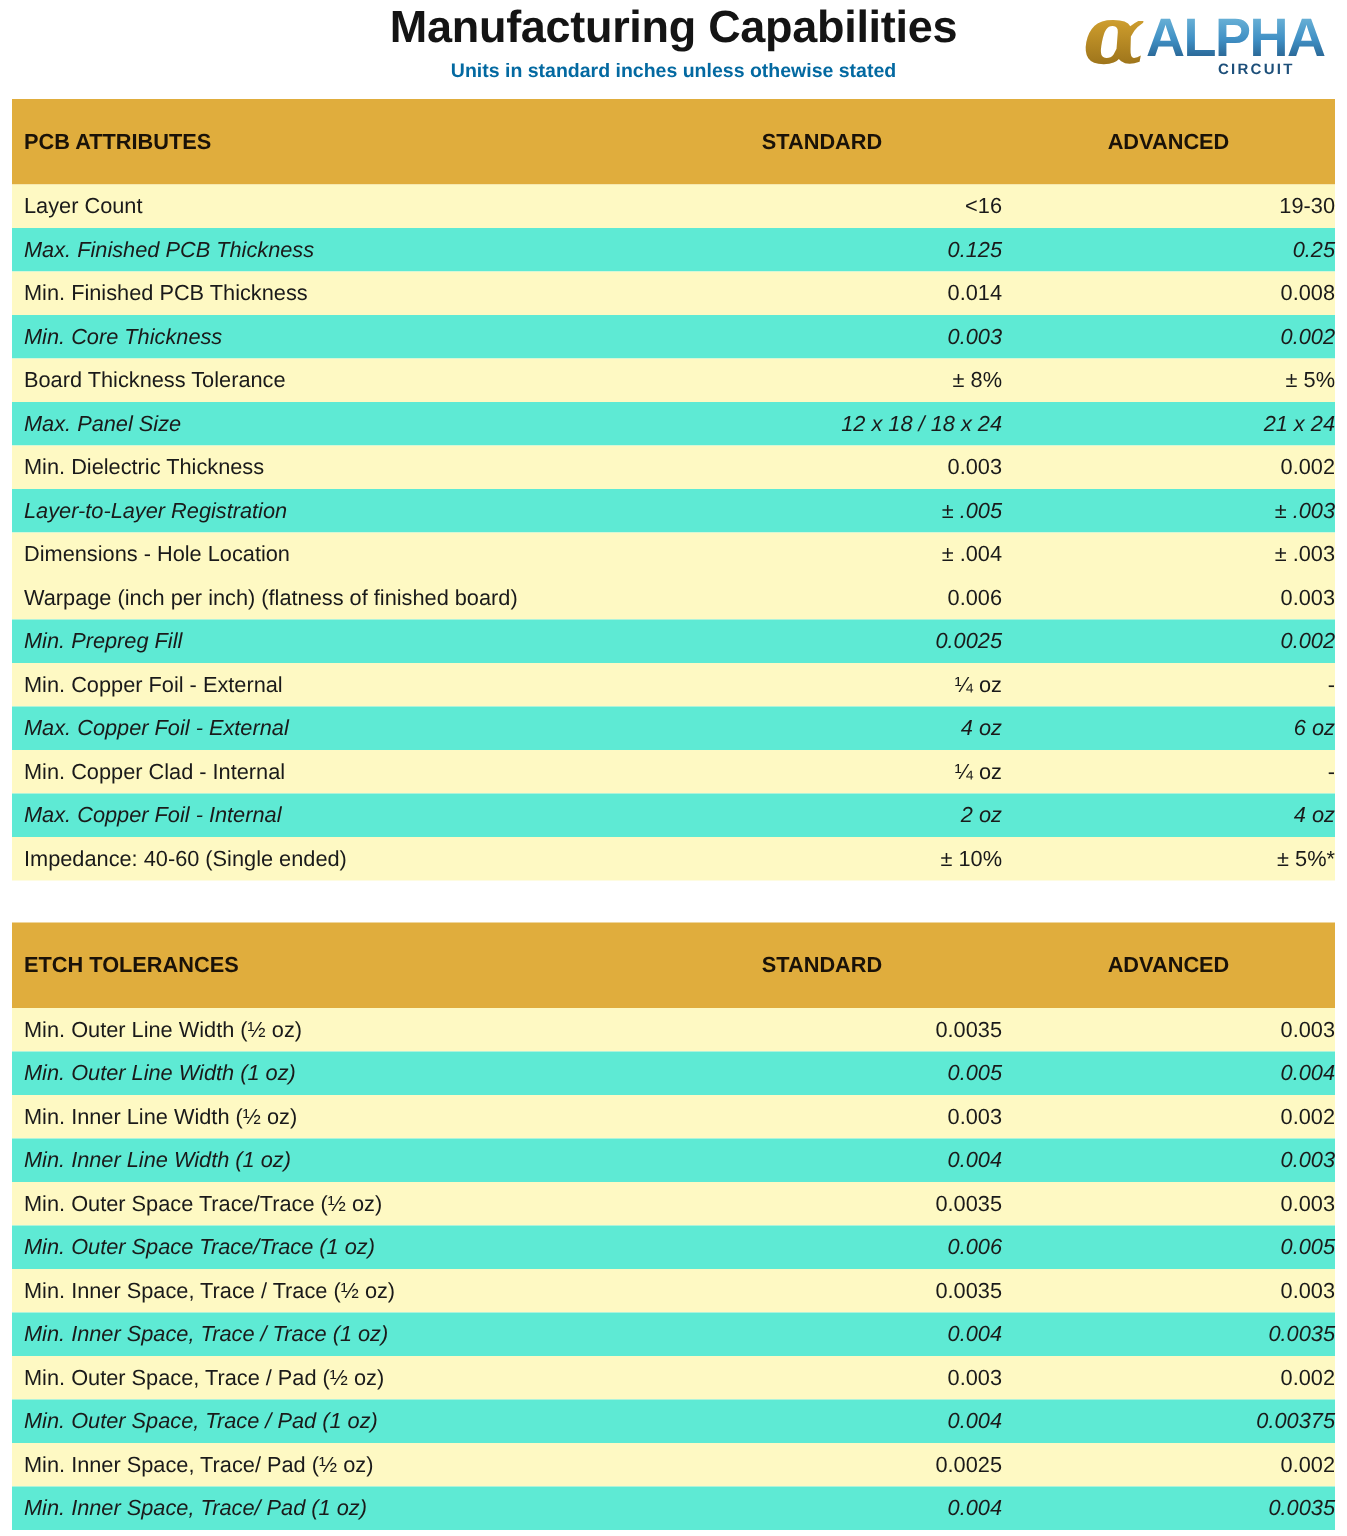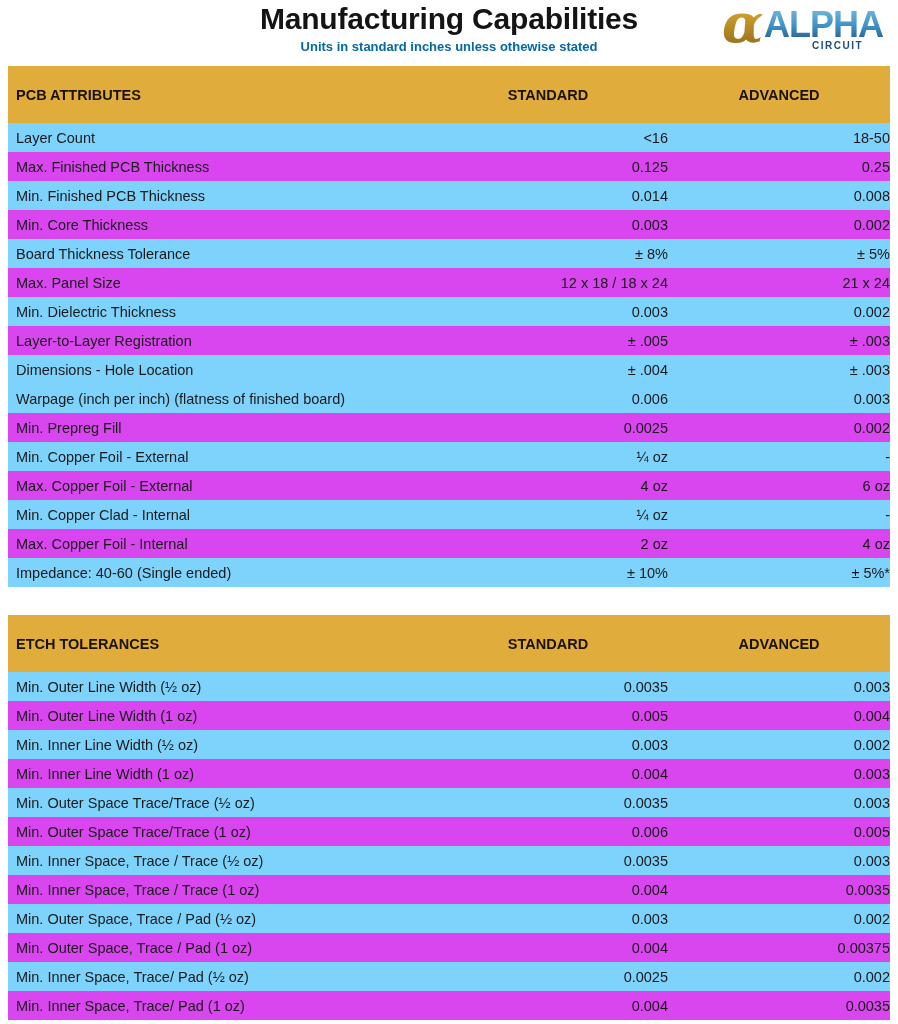--- a/index.html
+++ b/index.html
@@ -91,22 +91,22 @@
     color: #1a1a1a;
   }
   .table tbody td.v-attr {
     text-align: left;
     padding-left: 8px;
   }
   .table tbody td.v-std,
   .table tbody td.v-adv {
     text-align: right;
   }
-  .table tbody tr.tint td { background: #7dd3fc; }
-  .table tbody tr.plain td { background: #d946ef; }
+  .table tbody tr.tint td { background: #fef9c3; }
+  .table tbody tr.plain td { background: #5eead4; font-style: italic; }
 
   .table-gap { height: 28px; }
 
   .spacer-top { height: 6px; }
 </style>
 </head>
 <body>
 
 <div class="header">
   <div class="title">Manufacturing Capabilities</div>
@@ -152,21 +152,21 @@
     <tr>
       <th class="h-attr">PCB ATTRIBUTES</th>
       <th class="h-std">STANDARD</th>
       <th class="h-adv">ADVANCED</th>
     </tr>
   </thead>
   <tbody>
       <tr class="tint">
         <td class="v-attr">Layer Count</td>
         <td class="v-std">&lt;16</td>
-        <td class="v-adv">18-50</td>
+        <td class="v-adv">19-30</td>
       </tr>
       <tr class="plain">
         <td class="v-attr">Max. Finished PCB Thickness</td>
         <td class="v-std">0.125</td>
         <td class="v-adv">0.25</td>
       </tr>
       <tr class="tint">
         <td class="v-attr">Min. Finished PCB Thickness</td>
         <td class="v-std">0.014</td>
         <td class="v-adv">0.008</td>

